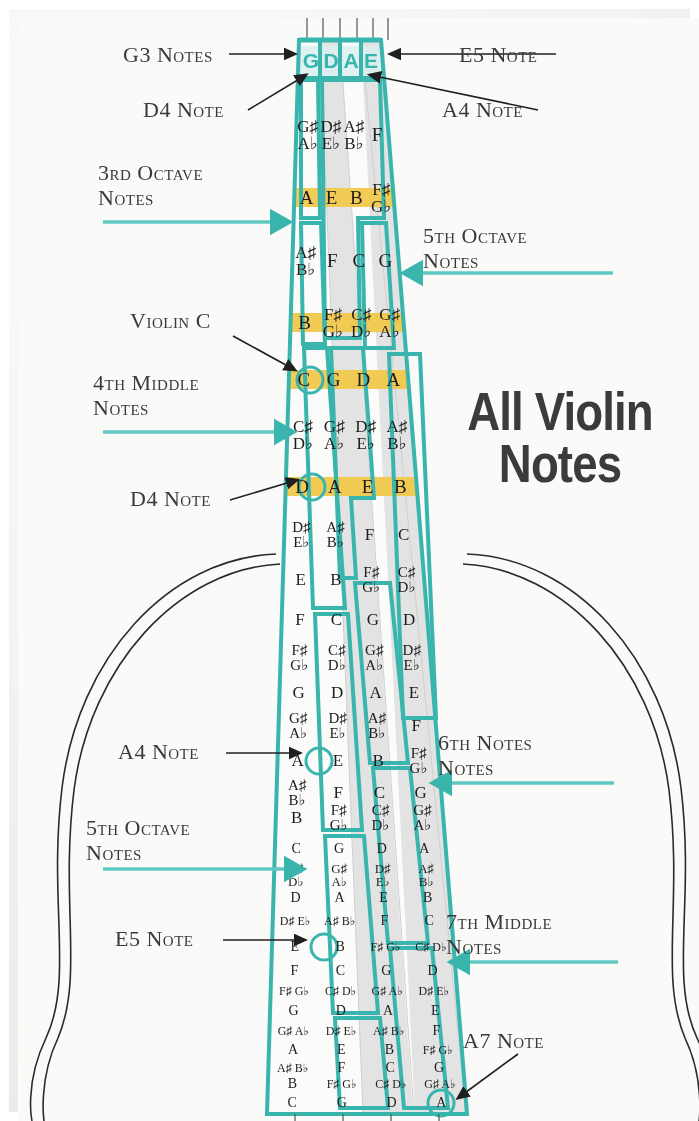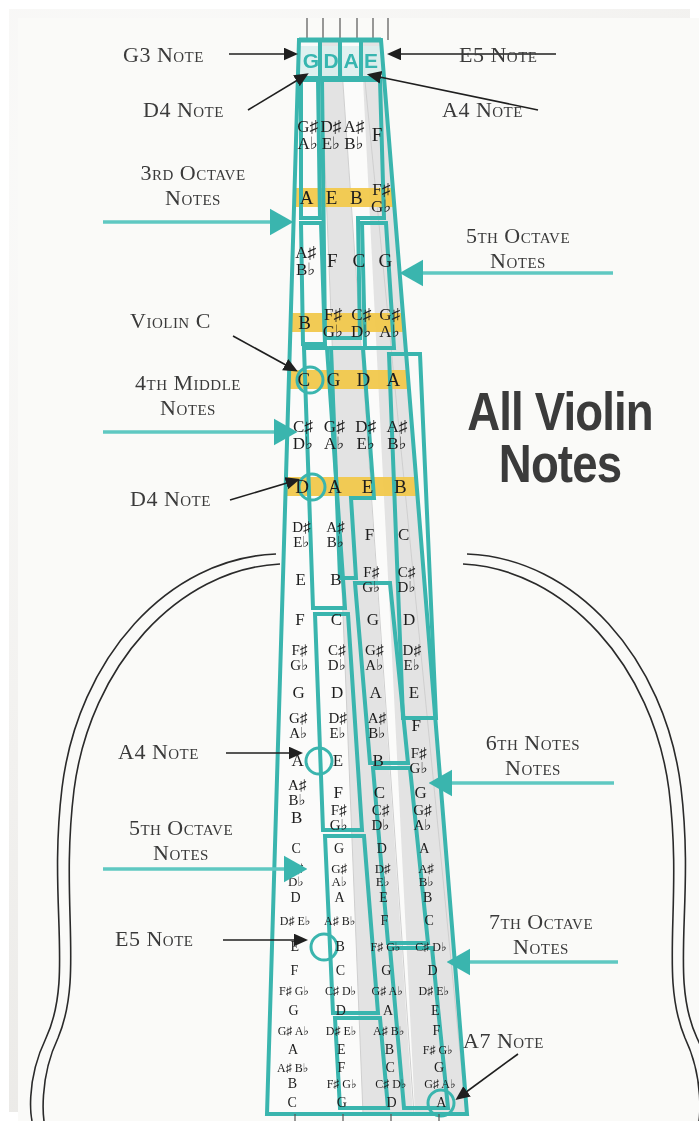--- a/index.html
+++ b/index.html
@@ -36,21 +36,21 @@
   .note .s1{display:block;line-height:1.0;}
   .note .s2{display:block;line-height:1.0;}
   .note.inline{white-space:nowrap;}
   
   .alabel{
     position:absolute;color:#3a3a3a;white-space:nowrap;
     font-family:"Liberation Serif", serif;
     font-variant:small-caps;
     letter-spacing:.5px;
   }
-  .alabel.two{line-height:1.12;text-align:center;}
+  .alabel.two{line-height:1.12;text-align:left;}
   .title{
     position:absolute;color:#3b3b3b;font-weight:bold;
     font-family:"Liberation Sans", sans-serif;
     letter-spacing:-1px;line-height:.98;text-align:center;
     transform:scaleX(.86);transform-origin:center top;
   }
   .arrowsvg{position:absolute;left:0;top:0;width:681px;height:1103px;pointer-events:none;}
 </style>
 </head>
 <body>
@@ -402,21 +402,21 @@
         <line x1="596" y1="765" x2="414" y2="765"></line>
         <line x1="600" y1="944" x2="432" y2="944"></line>
       </g>
     </svg>
 
     <div class="title" style="left:409px;top:368px;width:266px;font-size:53px;">
       <span>All Violin</span><br>
       <span>Notes</span>
     </div>
 
-    <div class="alabel" style="left:105px;top:24px;font-size:22px;">G3 Note</div>
+    <div class="alabel" style="left:105px;top:24px;font-size:22px;">G3 Notes</div>
     <div class="alabel" style="left:125px;top:79px;font-size:22px;">D4 Note</div>
     <div class="alabel" style="left:441px;top:24px;font-size:22px;">E5 Note</div>
     <div class="alabel" style="left:424px;top:79px;font-size:22px;">A4 Note</div>
     <div class="alabel" style="left:112px;top:290px;font-size:22px;">Violin C</div>
     <div class="alabel" style="left:112px;top:468px;font-size:22px;">D4 Note</div>
     <div class="alabel" style="left:100px;top:721px;font-size:22px;">A4 Note</div>
     <div class="alabel" style="left:97px;top:908px;font-size:22px;">E5 Note</div>
     <div class="alabel" style="left:445px;top:1010px;font-size:22px;">A7 Note</div>
 
     <div class="alabel two" style="left:80px;top:143px;width:190px;font-size:22px;">
@@ -433,18 +433,18 @@
     </div>
     <div class="alabel two" style="left:420px;top:713px;width:190px;font-size:22px;">
       <span>6th Notes</span><br>
       <span>Notes</span>
     </div>
     <div class="alabel two" style="left:68px;top:798px;width:190px;font-size:22px;">
       <span>5th Octave</span><br>
       <span>Notes</span>
     </div>
     <div class="alabel two" style="left:428px;top:892px;width:190px;font-size:22px;">
-      <span>7th Octave</span><br>
+      <span>7th Middle</span><br>
       <span>Notes</span>
     </div>
 
   </div>
 </div>
 
 </body></html>

